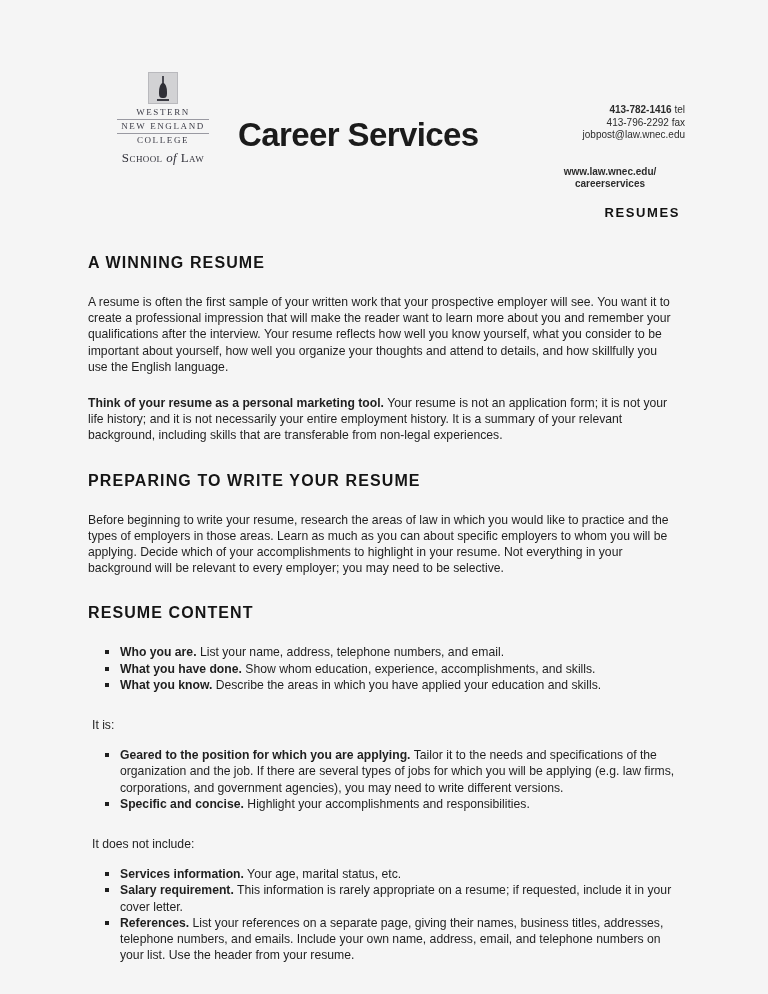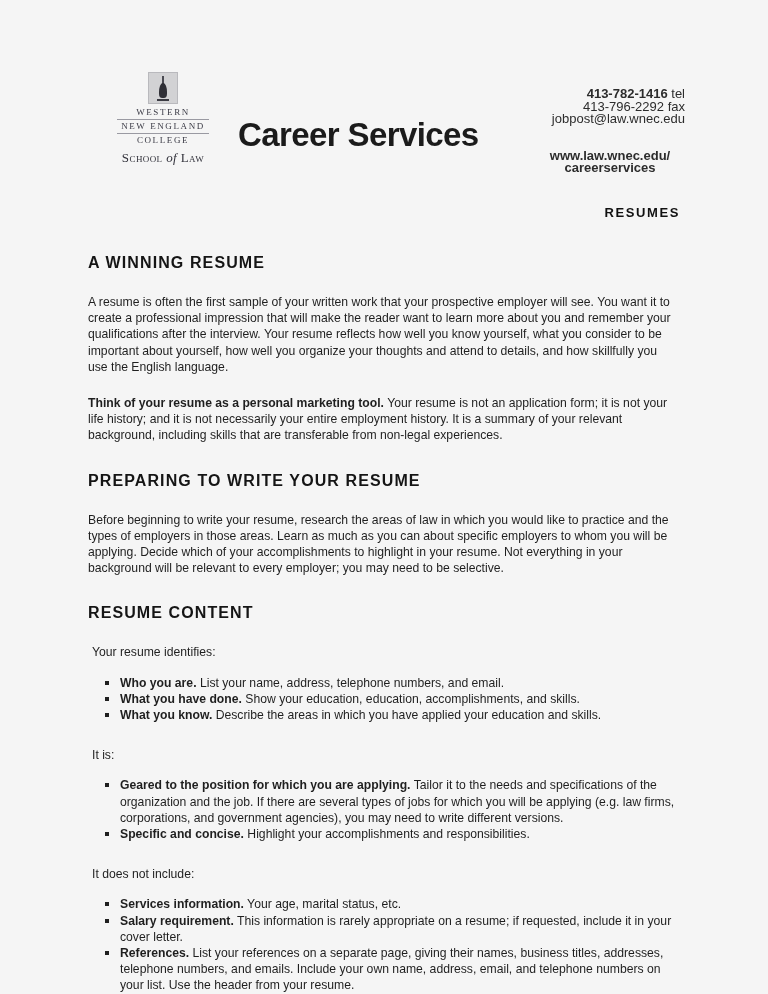--- a/index.html
+++ b/index.html
@@ -111,24 +111,24 @@
     top: 44px;
     font-size: 33px;
     font-weight: bold;
     letter-spacing: -0.6px;
     color: #1b1b1b;
   }
 
   .contact {
     position: absolute;
     right: 83px;
-    top: 16px;
+    top: 32px;
     width: 150px;
     text-align: right;
-    font-size: 13px;
+    font-size: 10px;
     line-height: 12.5px;
     color: #2c2c2c;
   }
   .contact .strong { font-weight: bold; }
   .contact .url { margin-top: 24px; font-weight: bold; text-align: center; }
 
   
   .doc {
     position: absolute;
     left: 88px;
@@ -234,24 +234,23 @@
 
     <h2 class="section">A WINNING RESUME</h2>
     <p class="body">A resume is often the first sample of your written work that your prospective employer will see. You want it to create a professional impression that will make the reader want to learn more about you and remember your qualifications after the interview. Your resume reflects how well you know yourself, what you consider to be important about yourself, how well you organize your thoughts and attend to details, and how skillfully you use the English language.</p>
     <p class="body tight"><b>Think of your resume as a personal marketing tool.</b><span> Your resume is not an application form; it is not your life history; and it is not necessarily your entire employment history. It is a summary of your relevant background, including skills that are transferable from non-legal experiences.</span></p>
 
     <h2 class="section">PREPARING TO WRITE YOUR RESUME</h2>
     <p class="body tight">Before beginning to write your resume, research the areas of law in which you would like to practice and the types of employers in those areas. Learn as much as you can about specific employers to whom you will be applying. Decide which of your accomplishments to highlight in your resume. Not everything in your background will be relevant to every employer; you may need to be selective.</p>
 
     <h2 class="section">RESUME CONTENT</h2>
 
-    <div class="lead">Your resume identifies:</div>
     <ul class="sq">
       <li><span class="sq-marker"></span><b>Who you are.</b><span> List your name, address, telephone numbers, and email.</span></li>
-      <li><span class="sq-marker"></span><b>What you have done.</b><span> Show your education, education, accomplishments, and skills.</span></li>
+      <li><span class="sq-marker"></span><b>What you have done.</b><span> Show whom education, experience, accomplishments, and skills.</span></li>
       <li><span class="sq-marker"></span><b>What you know.</b><span> Describe the areas in which you have applied your education and skills.</span></li>
     </ul>
 
     <div class="gap-b"></div>
 
     <div class="lead">It is:</div>
     <ul class="sq">
       <li><span class="sq-marker"></span><b>Geared to the position for which you are applying.</b><span> Tailor it to the needs and specifications of the organization and the job. If there are several types of jobs for which you will be applying (e.g. law firms, corporations, and government agencies), you may need to write different versions.</span></li>
       <li><span class="sq-marker"></span><b>Specific and concise.</b><span> Highlight your accomplishments and responsibilities.</span></li>
     </ul>

